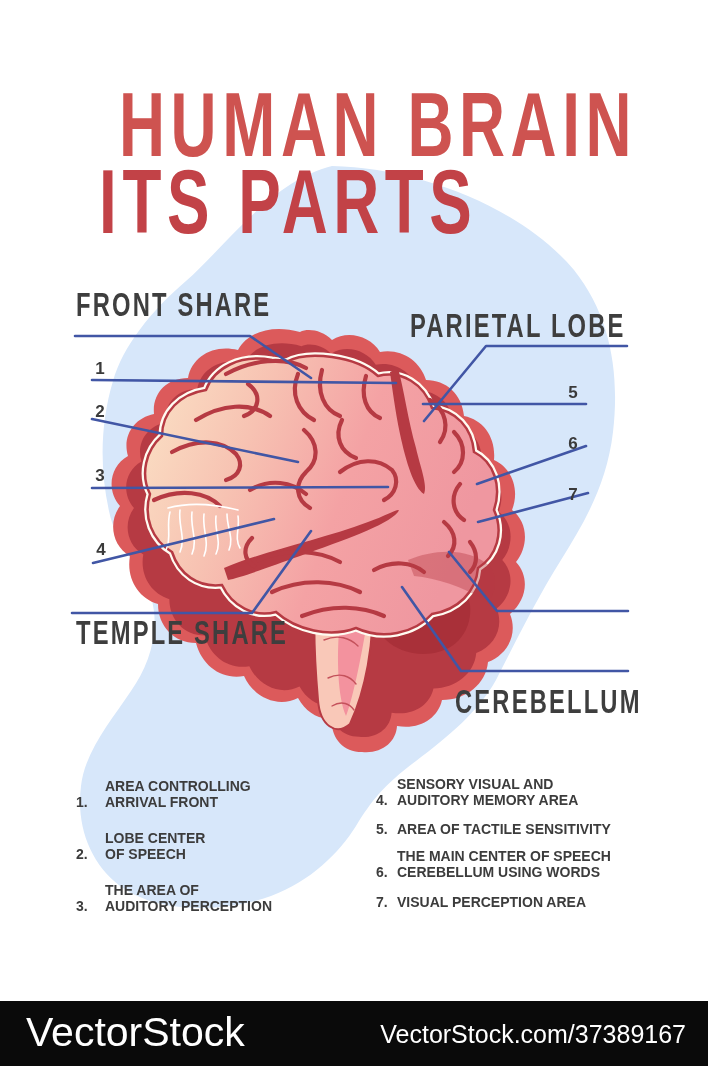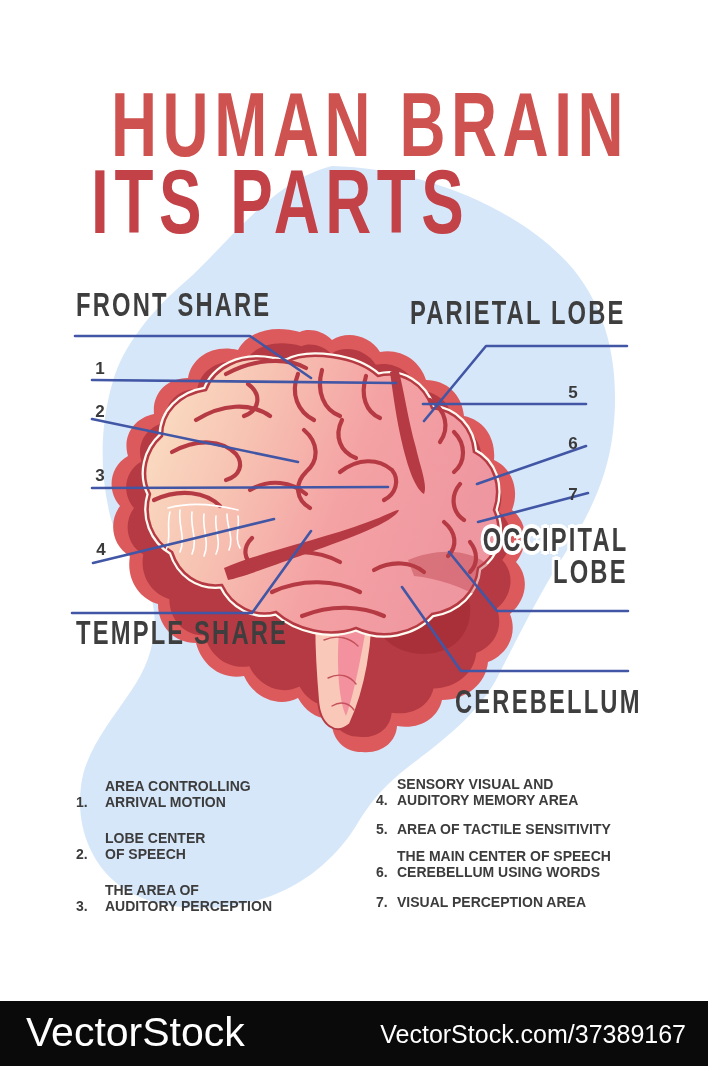--- a/index.html
+++ b/index.html
@@ -3,38 +3,38 @@
 <meta charset="utf-8">
 <style>
   html,body{margin:0;padding:0;background:#888;}
   .page{
     position:relative;width:708px;height:1080px;background:#ffffff;
     overflow:hidden;font-family:"Liberation Sans",sans-serif;margin:0 auto;
   }
   svg.scene{position:absolute;left:0;top:0;width:708px;height:1080px;}
 
   
-  .title{position:absolute;top:86px;left:0;width:560px;text-align:center;}
+  .title{position:absolute;top:86px;left:8px;width:560px;text-align:center;}
   .title .line{height:77px;line-height:77px;font-weight:700;white-space:nowrap;}
   .title .tspan{display:inline-block;transform:scaleX(.70);transform-origin:center;
     font-size:91px;letter-spacing:8px;}
   .title .l1 .tspan{color:#CE5350;}
   .title .l2 .tspan{color:#C24247;}
 
   
   .plabel{position:absolute;font-weight:700;color:#3E3E3E;white-space:nowrap;text-align:right;}
   .plabel .tspan{display:inline-block;transform:scaleX(.72);transform-origin:left center;
     font-size:33px;letter-spacing:3px;line-height:32px;}
   .plabel.right-align{text-align:right;}
   .plabel.right-align .tspan{transform-origin:right center;}
   .halo .tspan{text-shadow:-3px -3px 0 #fff,3px -3px 0 #fff,-3px 3px 0 #fff,3px 3px 0 #fff,
     -4px 0 0 #fff,4px 0 0 #fff,0 -4px 0 #fff,0 4px 0 #fff;}
 
   #label-front{left:76px;top:289px;}
-  #label-parietal{left:410px;top:297px;}
+  #label-parietal{left:410px;top:310px;}
   #label-occipital{right:80px;top:524px;}
   #label-temple{left:76px;top:617px;}
   #label-cerebellum{left:455px;top:686px;}
 
   
   .legend-col{position:absolute;color:#3C3C3C;font-weight:700;font-size:14px;line-height:16px;}
   #legend-left{left:76px;top:778px;width:230px;}
   #legend-right{left:376px;top:776px;width:300px;}
   .legend-item{display:flex;align-items:flex-end;}
   #legend-left .legend-item + .legend-item{margin-top:20px;}
@@ -220,33 +220,29 @@
     </g>
   </svg>
 
   <div class="title">
     <div class="line l1"><span class="tspan">HUMAN BRAIN</span></div>
     <div class="line l2"><span class="tspan">ITS PARTS</span></div>
   </div>
 
   <div class="plabel" id="label-front"><span class="tspan">FRONT SHARE</span></div>
   <div class="plabel" id="label-parietal"><span class="tspan">PARIETAL LOBE</span></div>
-  <div class="plabel right-align halo" id="label-occipital">
-    <div><span class="tspan">OCCIPITAL</span></div>
-    <div><span class="tspan">LOBE</span></div>
-  </div>
   <div class="plabel" id="label-temple"><span class="tspan">TEMPLE SHARE</span></div>
   <div class="plabel" id="label-cerebellum"><span class="tspan">CEREBELLUM</span></div>
 
   <div class="legend-col" id="legend-left">
     <div class="legend-item">
       <span class="legend-num">1.</span>
       <span class="legend-text">
         <div>AREA CONTROLLING</div>
-        <div>ARRIVAL MOTION</div>
+        <div>ARRIVAL FRONT</div>
       </span>
     </div>
     <div class="legend-item">
       <span class="legend-num">2.</span>
       <span class="legend-text">
         <div>LOBE CENTER</div>
         <div>OF SPEECH</div>
       </span>
     </div>
     <div class="legend-item">

